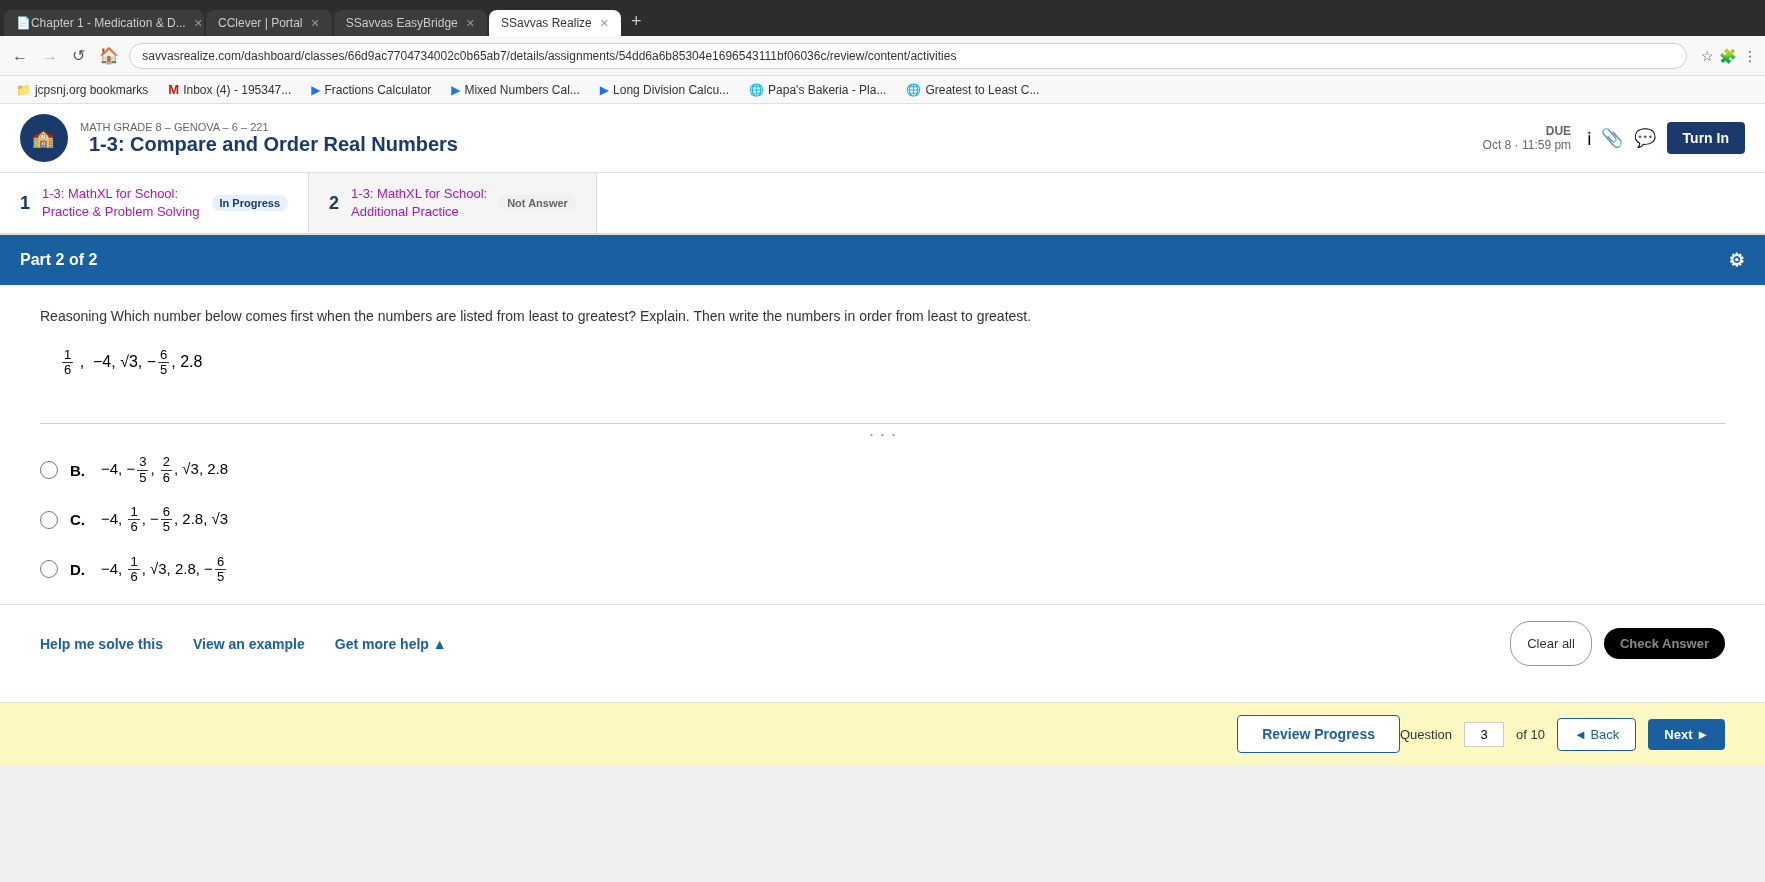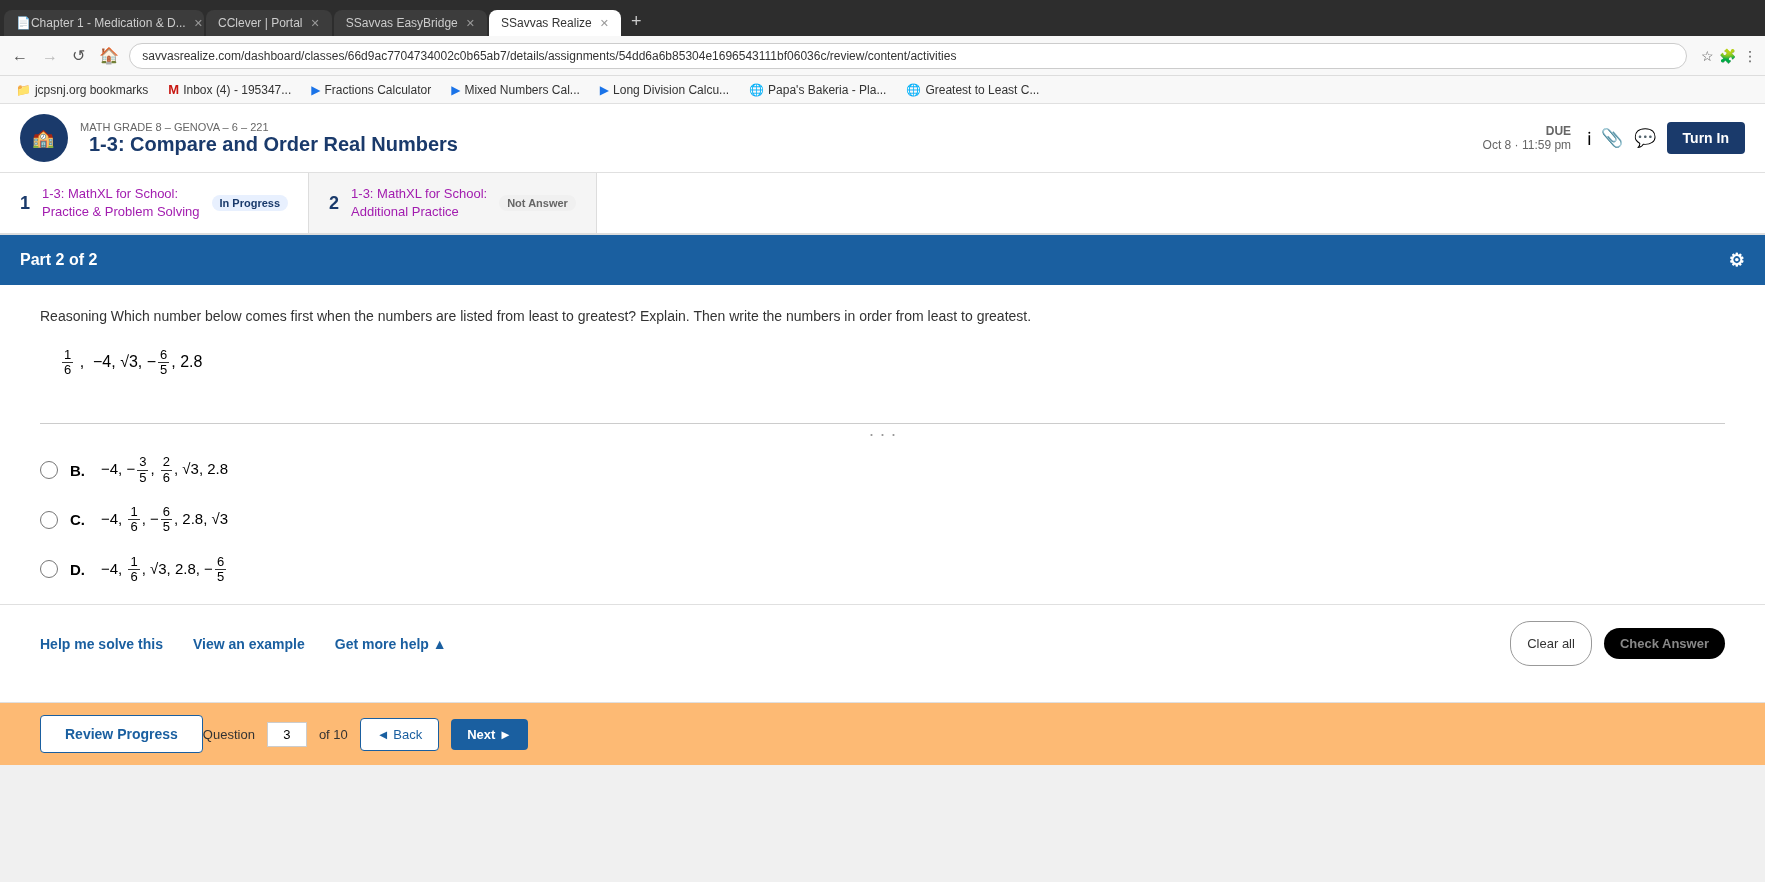--- a/index.html
+++ b/index.html
@@ -71,21 +71,21 @@
     
     .bottom-actions { display: flex; align-items: center; padding: 16px 40px; gap: 30px; border-top: 1px solid #e0e0e0; margin-top: 10px; }
     .action-link { color: #1a5fa0; font-weight: bold; font-size: 14px; cursor: pointer; text-decoration: none; }
     .action-dropdown { color: #1a5fa0; font-weight: bold; font-size: 14px; cursor: pointer; }
 
     .bottom-right { margin-left: auto; display: flex; gap: 12px; align-items: center; }
     .clear-all-btn { border: 1px solid #999; background: #fff; color: #333; padding: 14px 16px; border-radius: 20px; cursor: pointer; font-size: 13px; }
     .check-answer-btn { background: #000000; color: #888; padding: 8px 16px; border-radius: 20px; border: none; cursor: pointer; font-size: 13px; font-weight: bold; }
 
     
-    .nav-row { display: flex; align-items: center; justify-content: flex-start; padding: 12px 40px; background: #fdba74; border-top: 1px solid #e0e0e0; }
+    .nav-row { display: flex; align-items: center; justify-content: flex-end; padding: 12px 40px; background: #fef9c3; border-top: 1px solid #e0e0e0; }
     .review-progress-btn { border: 1px solid #1a5fa0; color: #1a5fa0; background: #fff; padding: 10px 24px; border-radius: 4px; cursor: pointer; font-size: 14px; font-weight: bold; }
     .question-nav { display: flex; align-items: center; gap: 12px; }
     .question-label { font-size: 13px; color: #333; }
     .question-number-input { border: 1px solid #ccc; padding: 4px 8px; width: 40px; text-align: center; font-size: 13px; }
     .of-total { font-size: 13px; color: #333; }
     .back-btn { border: 1px solid #1a5fa0; color: #1a5fa0; background: #fff; padding: 8px 16px; border-radius: 4px; cursor: pointer; font-size: 13px; }
     .next-btn { background: #1a5fa0; color: #fff; border: none; padding: 8px 16px; border-radius: 4px; cursor: pointer; font-size: 13px; font-weight: bold; }
   </style>
 </head>
 <body>

